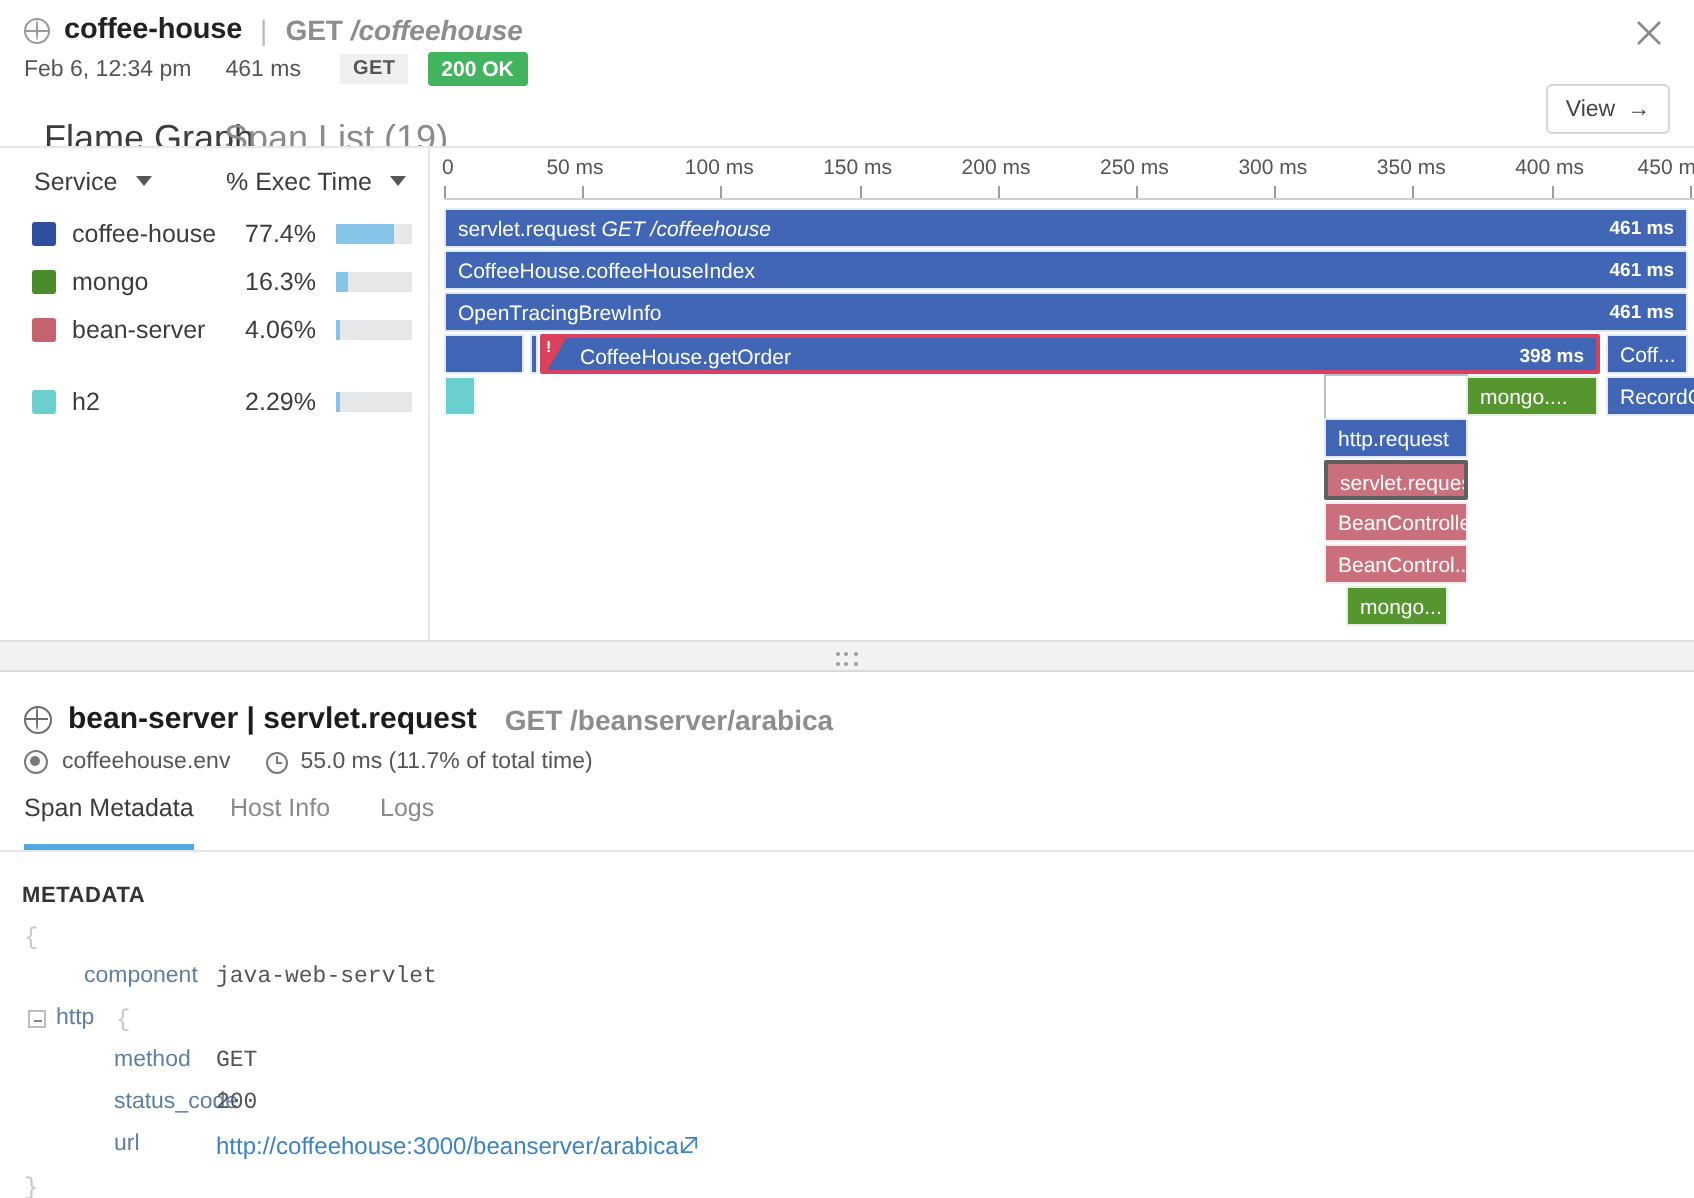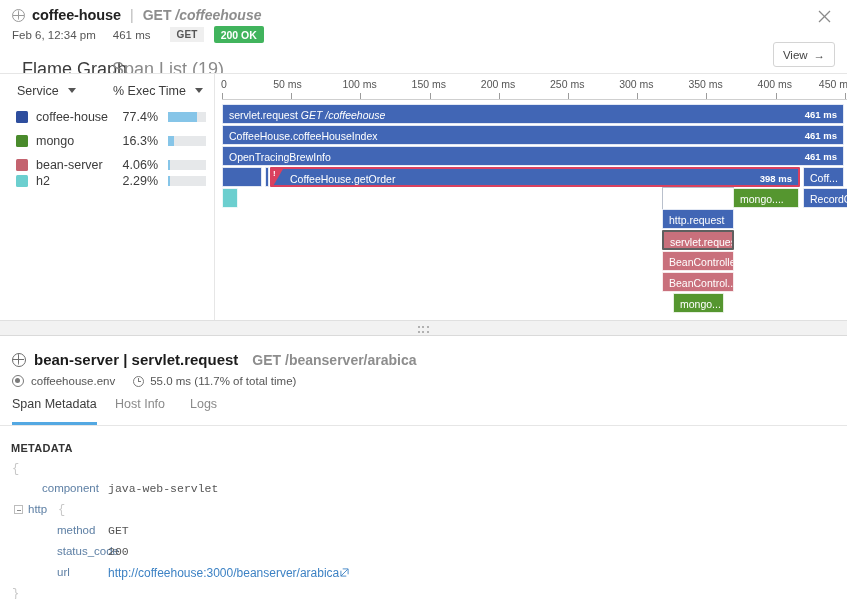--- a/index.html
+++ b/index.html
@@ -193,21 +193,21 @@
         </span>
       </div>
       <div class="svc-row" style="top: 80px;">
         <span class="svc-swatch" style="background: rgb(196, 99, 111);"></span>
         <span class="svc-name">bean-server</span>
         <span class="svc-pct">4.06%</span>
         <span class="svc-bar-bg" style="background: rgb(230, 232, 234);">
           <span class="svc-bar-fill" style="width: 1.5428px; background: rgb(134, 197, 232);"></span>
         </span>
       </div>
-      <div class="svc-row" style="top: 96px;">
+      <div class="svc-row" style="top: 116px;">
         <span class="svc-swatch" style="background: rgb(108, 207, 207);"></span>
         <span class="svc-name">h2</span>
         <span class="svc-pct">2.29%</span>
         <span class="svc-bar-bg" style="background: rgb(230, 232, 234);">
           <span class="svc-bar-fill" style="width: 1.5px; background: rgb(134, 197, 232);"></span>
         </span>
       </div>
     </div>
 </div>
 <div class="panel-divider"></div>

